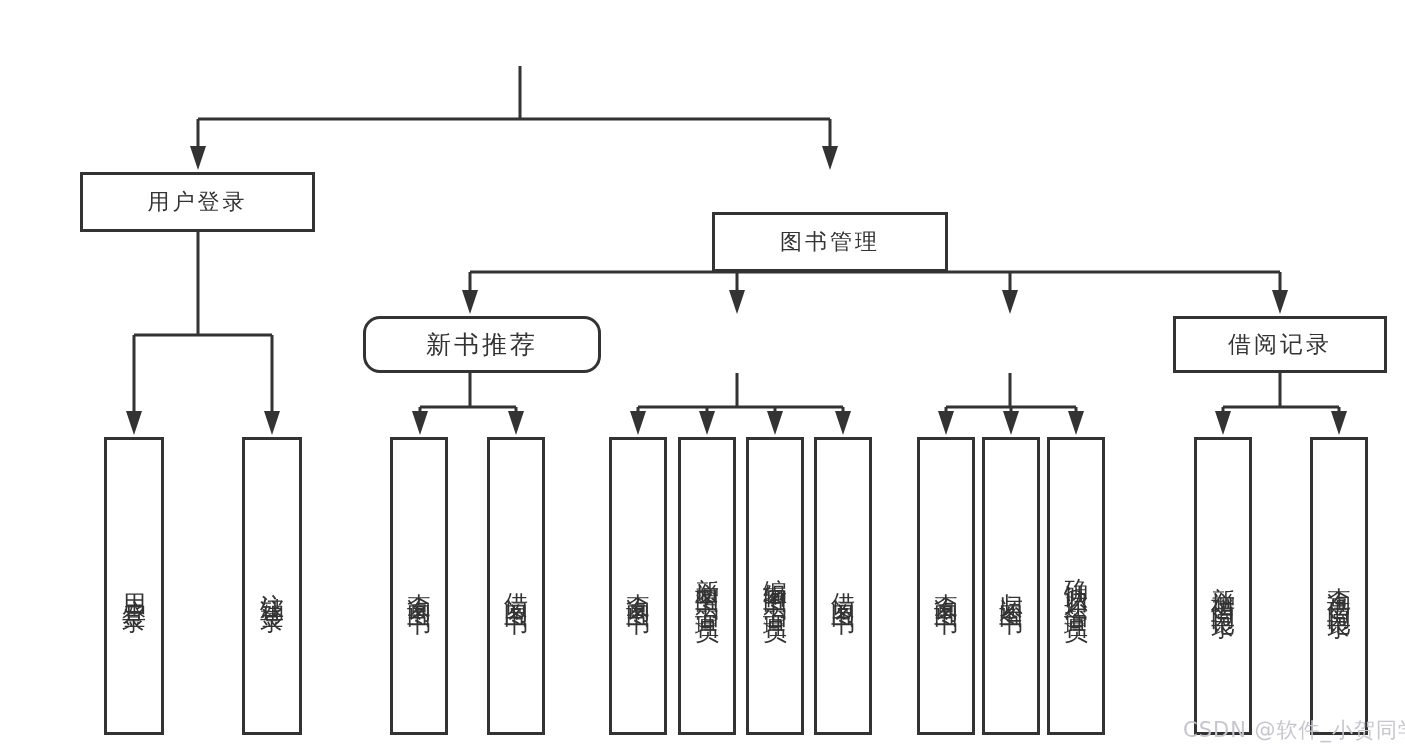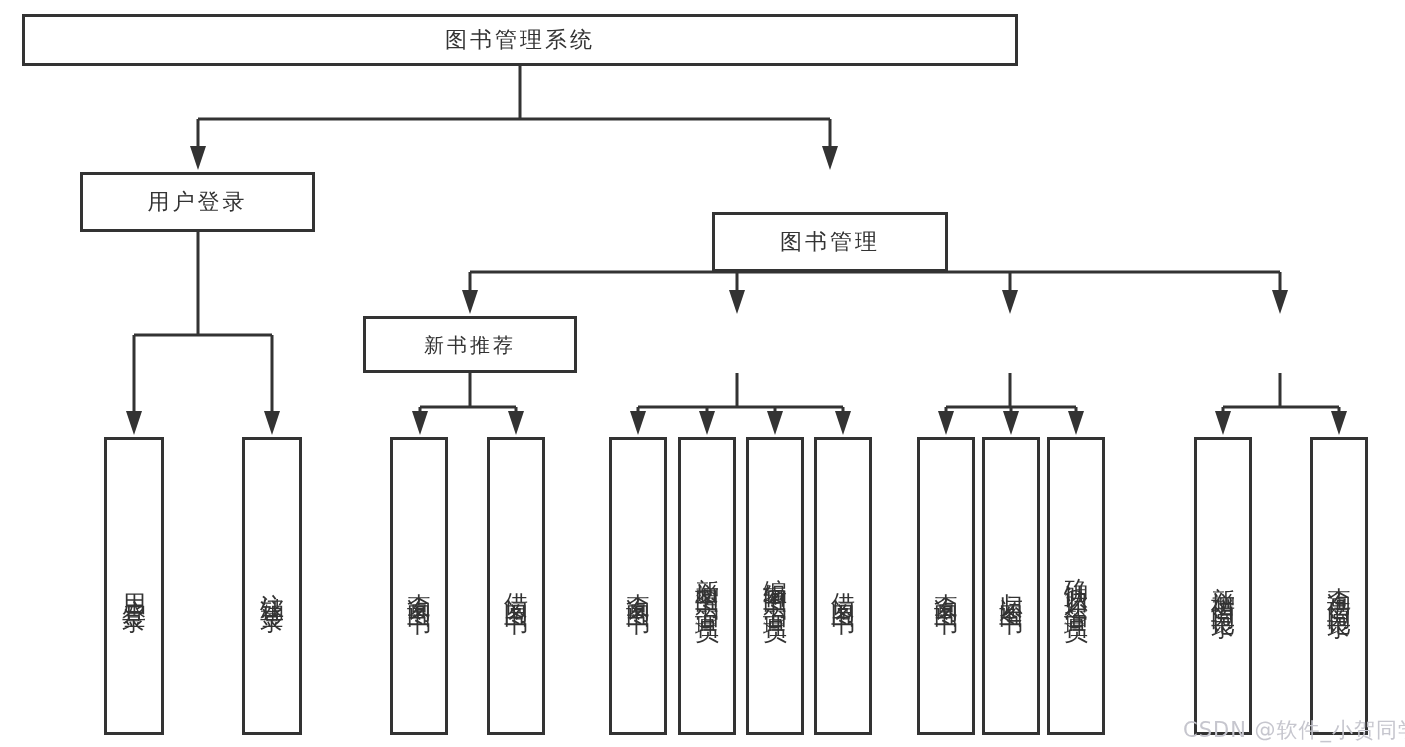--- a/index.html
+++ b/index.html
@@ -40,21 +40,21 @@
     writing-mode: vertical-rl;
     text-orientation: mixed;
     font-size: 24px;
     letter-spacing: 6px;
     line-height: 1;
   }
   
   .n-root  { left: 22px;  top: 14px;  width: 996px; height: 52px; }
   .n-login { left: 80px;  top: 172px; width: 235px; height: 60px; }
   .n-mgmt  { left: 712px; top: 172px; width: 236px; height: 60px; margin-top: 40px; }
-  .n-rec   { left: 363px; top: 316px; width: 214px; height: 57px; font-size: 20px; }
+  .n-rec   { left: 363px; top: 316px; width: 238px; height: 57px; font-size: 25px; border-radius: 17px; }
   .n-bor   { left: 631px; top: 316px; width: 212px; height: 57px; font-size: 23px; }
   .n-cur   { left: 903px; top: 316px; width: 214px; height: 57px; font-size: 23px; }
   .n-recd  { left: 1173px;top: 316px; width: 214px; height: 57px; font-size: 23px; }
   .leaf    { top: 437px; height: 298px; }
   .l1  { left: 104px;  width: 60px; }
   .l2  { left: 242px;  width: 60px; }
   .l3  { left: 390px;  width: 58px; }
   .l4  { left: 487px;  width: 58px; }
   .l5  { left: 609px;  width: 58px; }
   .l6  { left: 678px;  width: 58px; }
@@ -113,26 +113,26 @@
       <polygon points="767,411 783,411 775,435"></polygon>
       <polygon points="835,411 851,411 843,435"></polygon>
       <polygon points="938,411 954,411 946,435"></polygon>
       <polygon points="1003,411 1019,411 1011,435"></polygon>
       <polygon points="1068,411 1084,411 1076,435"></polygon>
       <polygon points="1215,411 1231,411 1223,435"></polygon>
       <polygon points="1331,411 1347,411 1339,435"></polygon>
     </g>
   </svg>
 
-  <div class="node h-node n-root">图书管理系统</div>
 
   <div class="node h-node n-login">用户登录</div>
   <div class="node h-node n-mgmt">图书管理</div>
 
   <div class="node h-node n-rec">新书推荐</div>
+  <div class="node h-node n-recd">借阅记录</div>
 
   <div class="node v-node leaf l1">用户登录</div>
   <div class="node v-node leaf l2">注销登录</div>
 
   <div class="node v-node leaf l3">查询图书</div>
   <div class="node v-node leaf l4">借阅图书</div>
 
   <div class="node v-node leaf l5">查询图书</div>
   <div class="node v-node leaf l6">新增图书（管理员）</div>
   <div class="node v-node leaf l7">编辑图书（管理员）</div>

